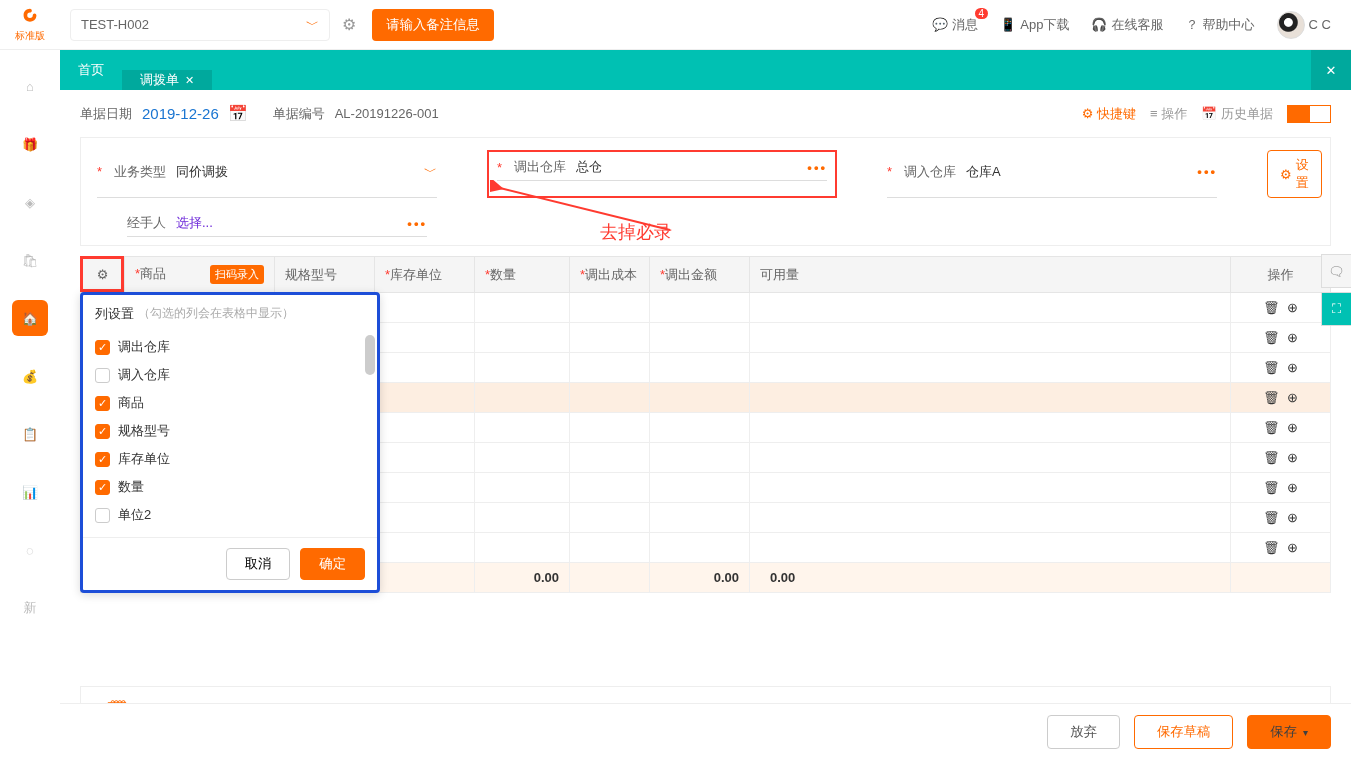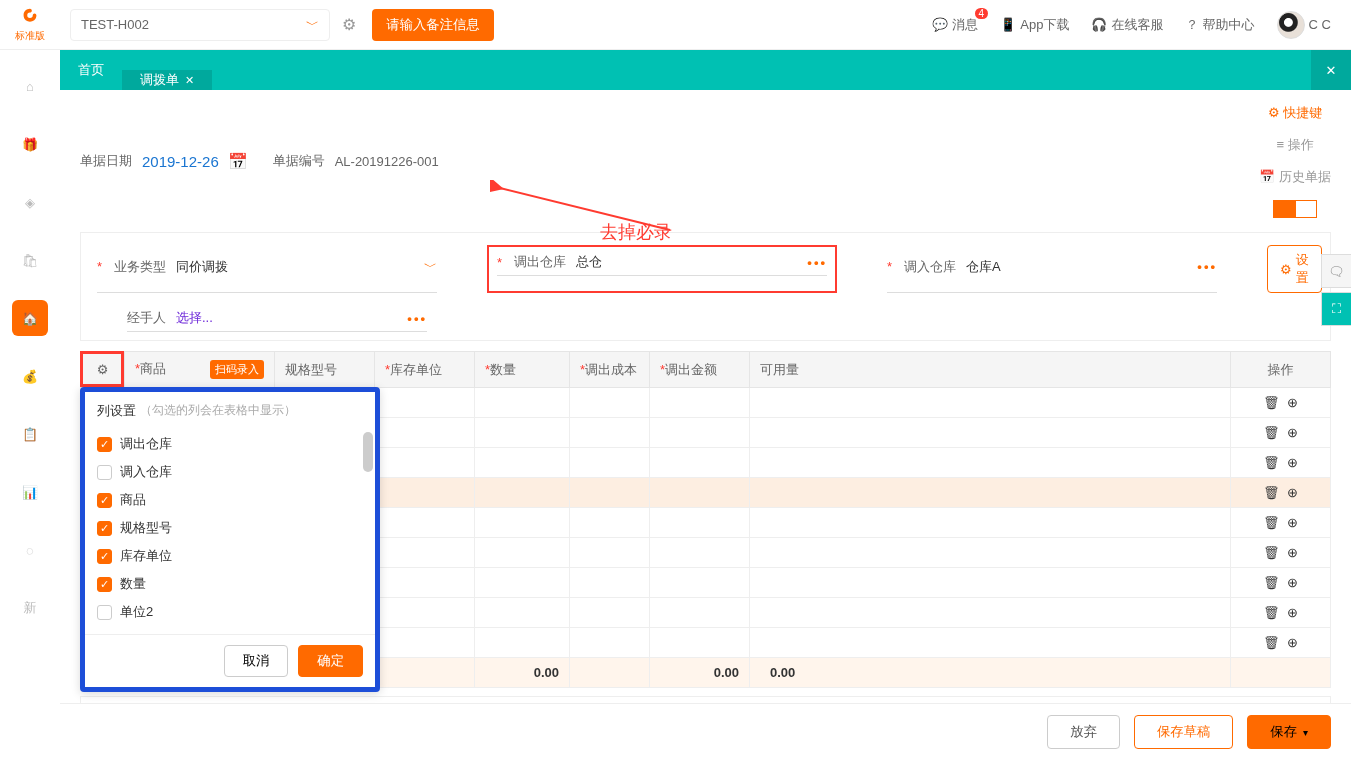--- a/index.html
+++ b/index.html
@@ -30,21 +30,21 @@
 .tabs-bar { height:40px; background:#00c1b3; display:flex; align-items:stretch; }
 .tab { padding:0 18px; color:#fff; display:flex; align-items:center; gap:6px; }
 .tab.active { background:#00a99d;margin-top:20px; }
 .tab .close-x { font-size:11px; }
 .fullscreen-ic { width:40px; height:40px; background:#00a99d; margin-left:auto; color:#fff; display:flex; align-items:center; justify-content:center; }
 
 
 .doc-header { padding:14px 20px; display:flex; align-items:center; gap:10px; color:#666;text-align:center; }
 .doc-header .date-val { color:#1a75d1; font-size:15px; }
 .cal-ic { color:#ff6a00; font-size:16px; }
-.doc-header .right-links { margin-left:auto; display:flex; align-items:center; gap:14px; color:#999;flex-direction:column; }
+.doc-header .right-links { margin-left:auto; display:flex; align-items:center; gap:14px; color:#999; }
 .doc-header .right-links .orange { color:#ff6a00; }
 .view-toggle { display:flex; }
 .view-toggle span { width:22px; height:18px; border:1px solid #ff6a00; display:inline-block; }
 .view-toggle span.active { background:#ff6a00; }
 
 
 .form-box { margin:0 20px; border:1px solid #eee; padding:12px 16px 8px; }
 .form-row { display:flex; gap:50px; margin-bottom:16px; }
 .form-field { display:flex; align-items:center; gap:10px; min-width:360px; border-bottom:1px solid #ddd; padding-bottom:4px; position:relative; }
 .form-field .star { color:#ff3b30; margin-right:2px; }
@@ -68,21 +68,21 @@
 .gear-th { width:44px; text-align:center !important; padding:0 !important; }
 .op-th { width:100px; text-align:center !important; }
 .scan-tag { background:#ff6a00; color:#fff; font-size:11px; padding:2px 5px; border-radius:3px; float:right; }
 tr.hover-row td { background:#fdeee1; }
 tr.total-row td { background:#fff5ec; font-weight:bold; text-align:right; }
 .op-cell { text-align:center !important; color:#999; }
 
 .gear-highlight { position:absolute; top:0; left:0; width:44px; height:36px; border:3px solid #ff3b30; box-sizing:border-box; pointer-events:none; z-index:5; }
 
 
-.col-popover { position:absolute; top:36px; left:0; width:300px; background:#fff; border:5px solid #1d4ed8; border-radius:4px; box-shadow:0 2px 10px rgba(0,0,0,.15); z-index:10; }
+.col-popover { position:absolute; top:36px; left:0; width:300px; background:#fff; border:3px solid #1d4ed8; border-radius:4px; box-shadow:0 2px 10px rgba(0,0,0,.15); z-index:10; }
 .col-popover .pop-title { padding:10px 12px 6px; display:flex; gap:4px; }
 .col-popover .pop-title .hint { color:#aaa; font-size:12px; }
 .col-popover .pop-list { max-height:250px; overflow-y:auto; padding:4px 12px 8px; }
 .col-popover .pop-item { display:flex; align-items:center; gap:8px; padding:5px 0; }
 .col-popover .cb { width:15px; height:15px; border:1px solid #ccc; border-radius:3px; display:inline-flex; align-items:center; justify-content:center; font-size:11px; color:#fff; }
 .col-popover .cb.on { background:#ff6a00; border-color:#ff6a00; }
 .col-popover .pop-footer { display:flex; justify-content:flex-end; gap:10px; padding:10px 12px; border-top:1px solid #eee; }
 .pop-footer button { padding:6px 18px; border-radius:4px; border:1px solid #ccc; background:#fff; }
 .pop-footer button.primary { background:#ff6a00; border-color:#ff6a00; color:#fff; }
 .pop-scroll-thumb { position:absolute; right:2px; top:40px; width:10px; height:40px; background:#ccc; border-radius:5px; }
@@ -91,21 +91,21 @@
 
 .notes-row { margin:8px 20px 0; border:1px solid #eee; display:flex; align-items:center; padding:12px; gap:20px; }
 .notes-icon-col { display:flex; flex-direction:column; align-items:center; color:#ff6a00; gap:4px; }
 .notes-icon-col .lbl { color:#999; font-size:12px; }
 .notes-input { flex:1; border:none; outline:none; color:#999; }
 
 
 .footer { position:absolute; bottom:0; left:60px; right:0; height:56px; border-top:1px solid #eee; display:flex; justify-content:flex-end; align-items:center; gap:14px; padding:0 20px; background:#fff; }
 .footer button { height:34px; padding:0 22px; border-radius:4px; border:1px solid #ccc; background:#fff; color:#555; }
 .footer button.outline-orange { border-color:#ff6a00; color:#ff6a00; }
-.footer button.solid-orange { background:#ff6a00; border-color:#ff6a00; color:#000000;text-align:center; }
+.footer button.solid-orange { background:#ff6a00; border-color:#ff6a00; color:#404040;text-align:center; }
 .footer .caret { margin-left:6px; font-size:10px; }
 
 
 .side-float { position:absolute; right:0; width:30px; height:34px; background:#f5f5f5; color:#888; display:flex; align-items:center; justify-content:center; border:1px solid #ddd; border-right:none; }
 .side-float.expand { background:#00c1b3; color:#fff; top:292px; }
 .side-float.comment { top:254px; }
 
 .ic { display:inline-block; }
 </style>
 </head>

